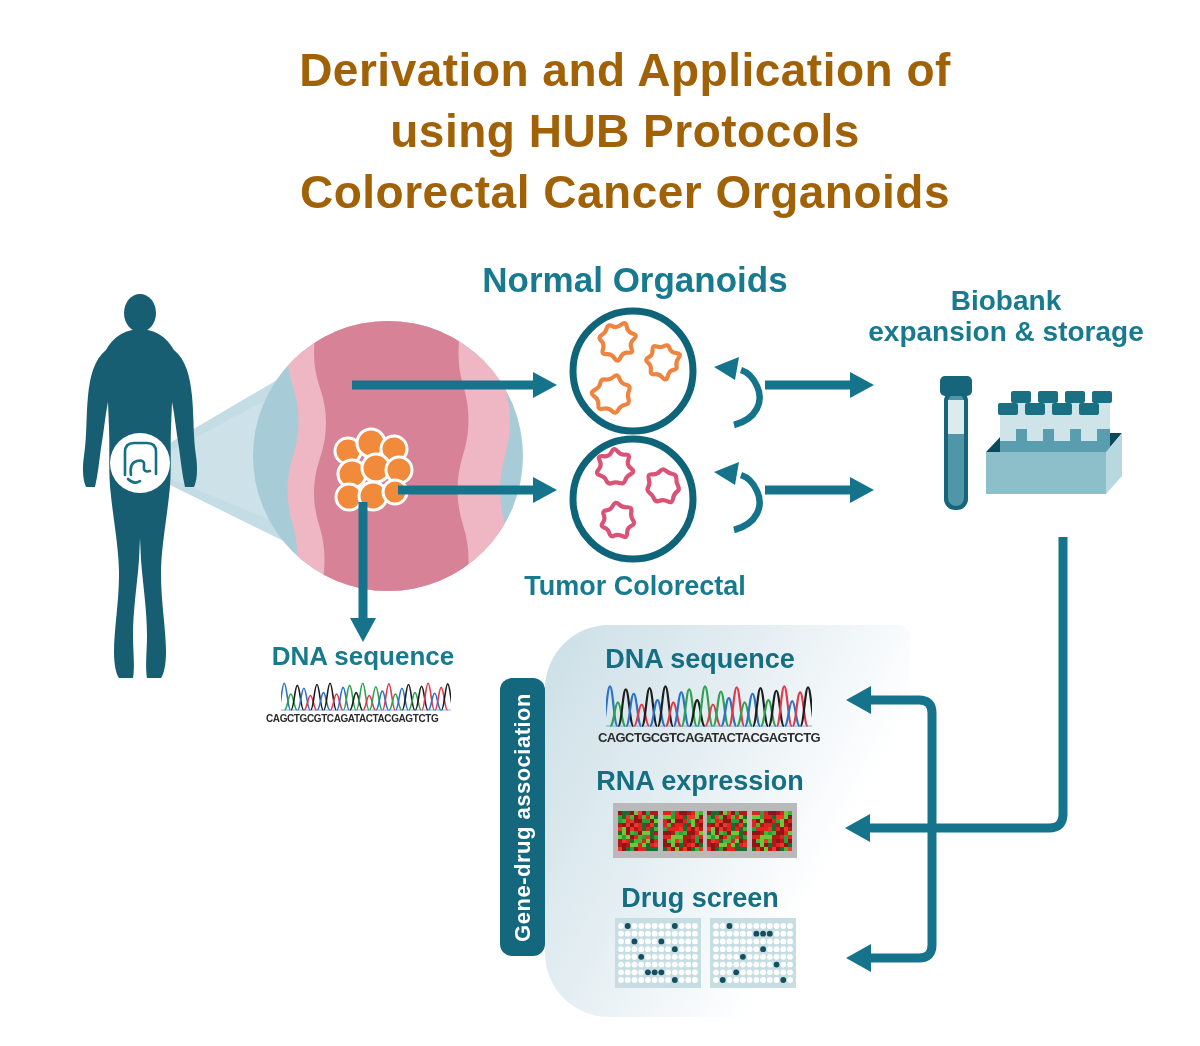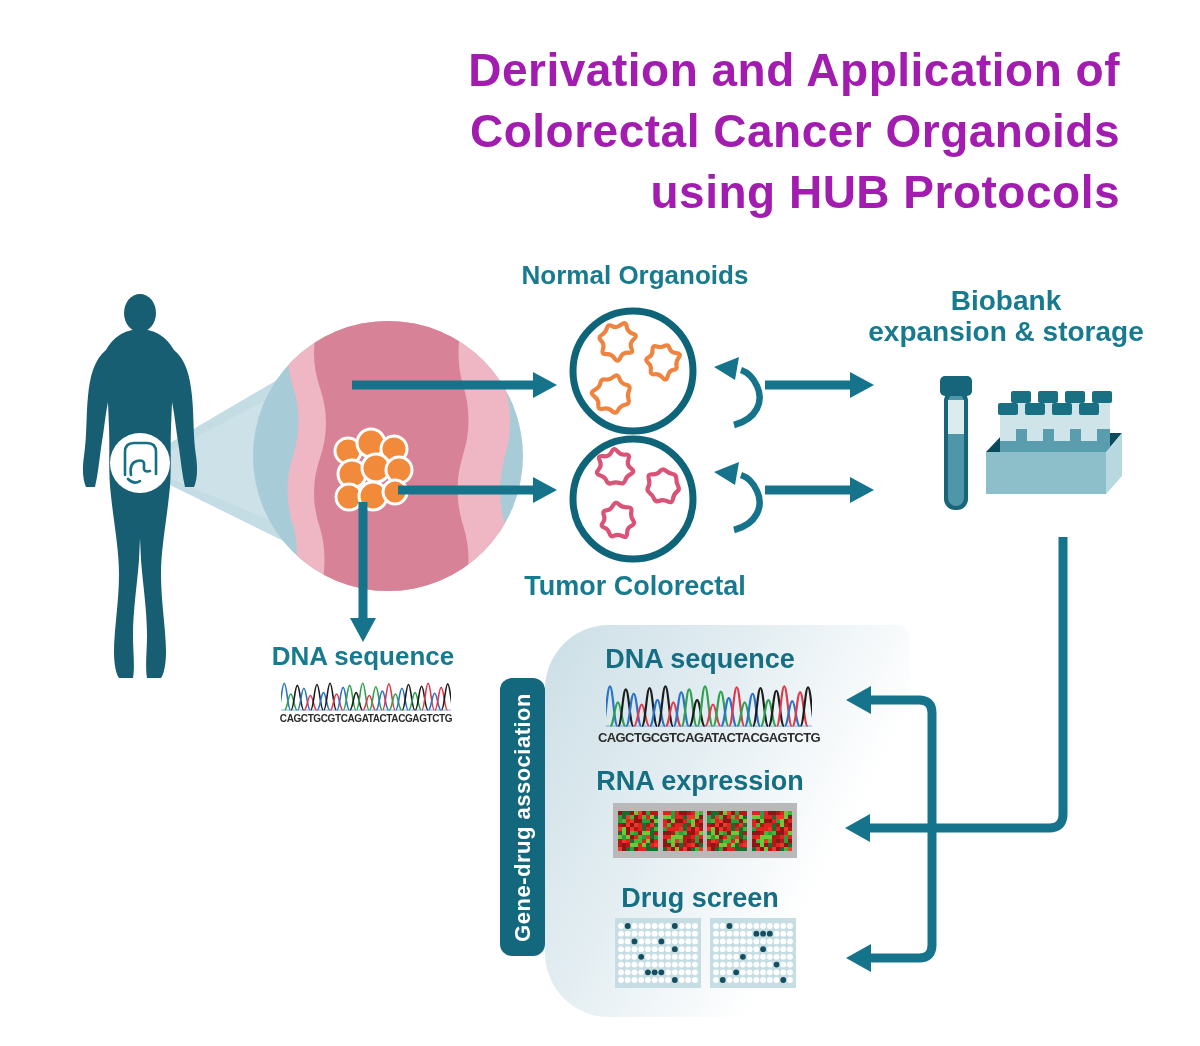--- a/index.html
+++ b/index.html
@@ -9,30 +9,30 @@
   #base-art{position:absolute;left:0;top:0;z-index:1;}
   #panel{position:absolute;left:545px;top:625px;width:365px;height:392px;z-index:2;
          border-radius:64px 12px 12px 64px;
          background:linear-gradient(118deg,#cbdfe6 0%,#e4eef2 38%,#ffffff 72%);}
   #gene-drug-tab{position:absolute;left:500px;top:678px;width:45px;height:278px;z-index:3;
          background:#14687d;border-radius:12px;display:flex;align-items:center;justify-content:center;}
   #gene-drug-tab .vtext{writing-mode:vertical-rl;transform:rotate(180deg);color:#ffffff;
          font-size:22px;font-weight:700;letter-spacing:.5px;white-space:nowrap;}
   #routing{position:absolute;left:0;top:0;z-index:4;pointer-events:none;}
   .label{position:absolute;z-index:5;text-align:center;color:#177a8e;font-weight:800;}
-  #title{left:130px;top:40px;width:990px;font-size:46px;line-height:61px;color:#a21caf;letter-spacing:.5px;text-align:right;}
-  #normal-label{left:480px;top:260px;width:310px;font-size:26px;}
+  #title{left:130px;top:40px;width:990px;font-size:46px;line-height:61px;color:#a16207;letter-spacing:.5px;}
+  #normal-label{left:480px;top:260px;width:310px;font-size:35px;}
   #tumor-label{left:480px;top:571px;width:310px;font-size:27px;}
   #biobank-label{left:848px;top:285px;width:316px;font-size:28px;line-height:31px;}
   #dna-left-label{left:240px;top:641px;width:246px;font-size:26px;}
   .panel-heading{left:560px;width:280px;font-size:27px;font-weight:800;color:#156e82;}
   #panel-dna-heading{top:644px;}
   #panel-rna-heading{top:766px;}
   #panel-drug-heading{top:883px;}
-  .seq{position:absolute;z-index:5;color:#2b2b2b;font-weight:600;text-align:center;white-space:nowrap;}
+  .seq{position:absolute;z-index:5;color:#2b2b2b;font-weight:600;text-align:left;white-space:nowrap;}
   #seq-small{left:266px;top:713px;width:200px;font-size:10px;letter-spacing:-0.4px;}
   #seq-big{left:598px;top:730px;width:220px;font-size:13px;letter-spacing:-0.6px;}
   .gen-svg{position:absolute;z-index:5;}
   #chrom-small{left:281px;top:678px;}
   #chrom-big{left:606px;top:680px;}
   #heatmap-strip{position:absolute;left:613px;top:803px;width:184px;height:55px;background:#b9b9b9;z-index:5;
         display:flex;align-items:center;justify-content:space-evenly;}
   #plate-1{left:615px;top:918px;}
   #plate-2{left:710px;top:918px;}
 </style>
@@ -209,22 +209,22 @@
     </g>
     <g fill="#15748c" stroke="none">
       <polygon points="845,828 870,814 870,842"></polygon>
       <polygon points="846,700 871,686 871,714"></polygon>
       <polygon points="846,958 871,944 871,972"></polygon>
     </g>
   </svg>
 
   <div id="title" class="label">
     <div>Derivation and Application of</div>
+    <div>using HUB Protocols</div>
     <div>Colorectal Cancer Organoids</div>
-    <div>using HUB Protocols</div>
   </div>
 
   <div id="normal-label" class="label">Normal Organoids</div>
   <div id="tumor-label" class="label">Tumor Colorectal</div>
 
   <div id="biobank-label" class="label">
     <div>Biobank</div>
     <div>expansion &amp; storage</div>
   </div>
 

